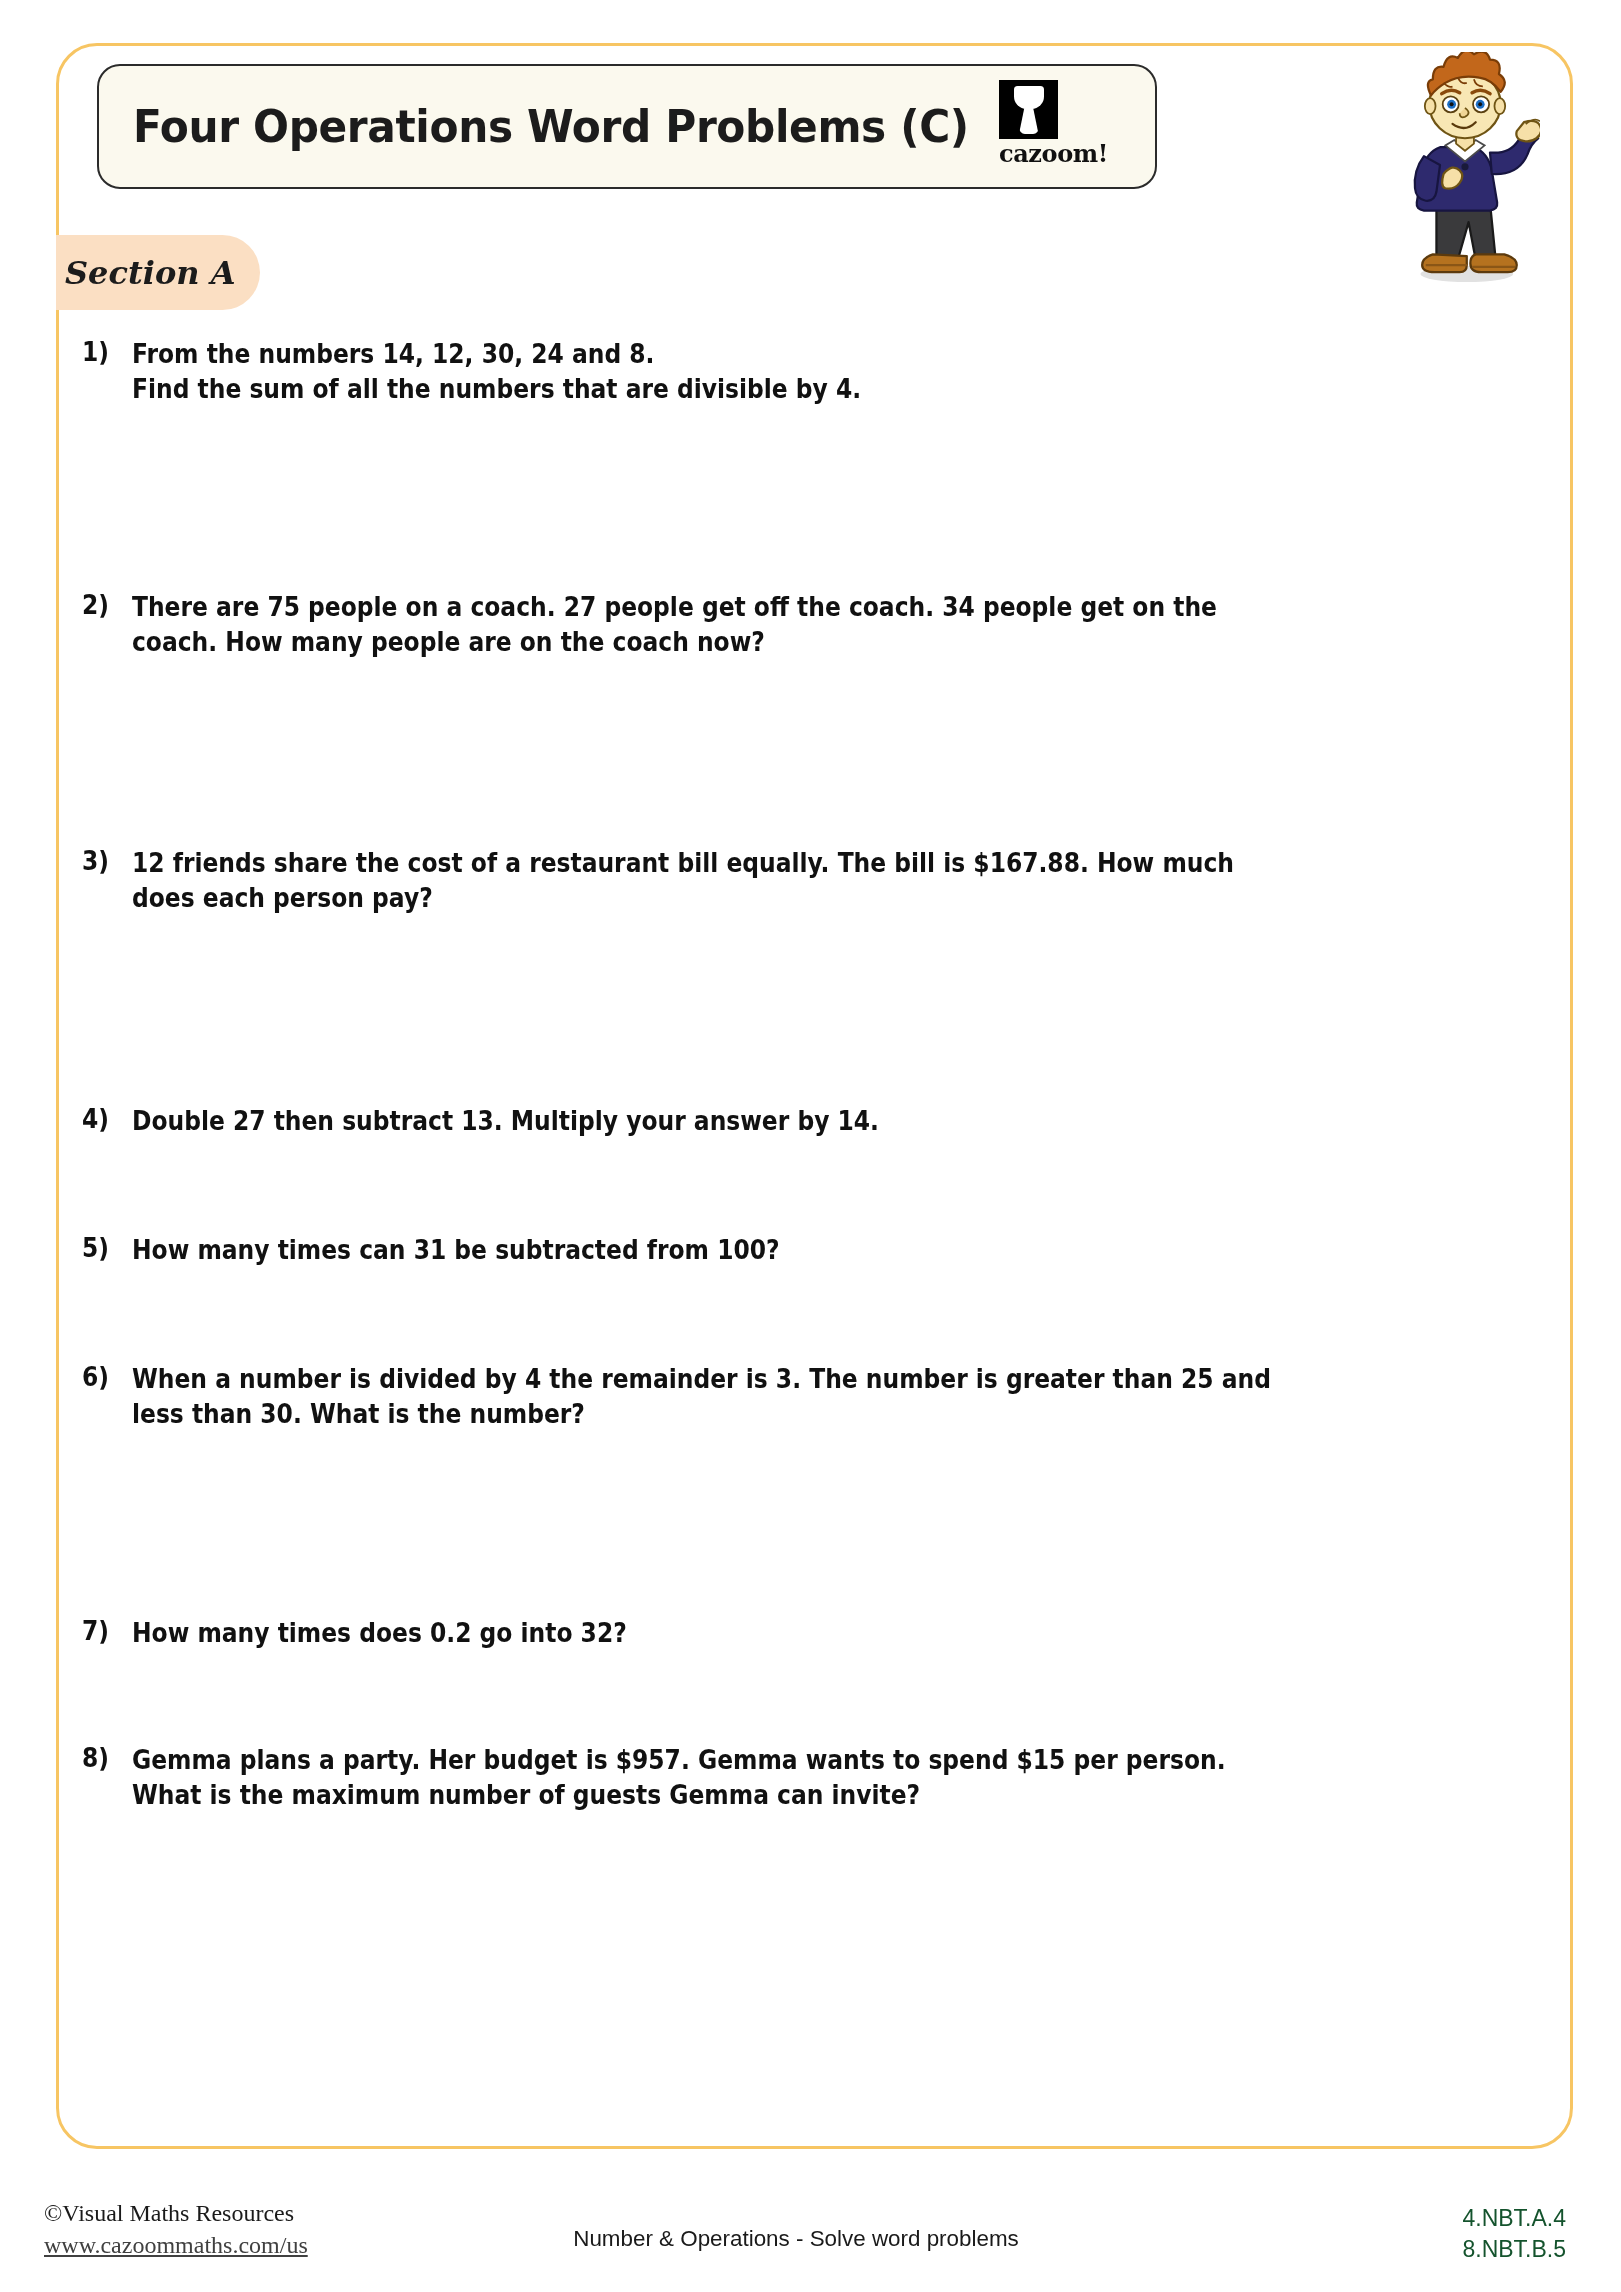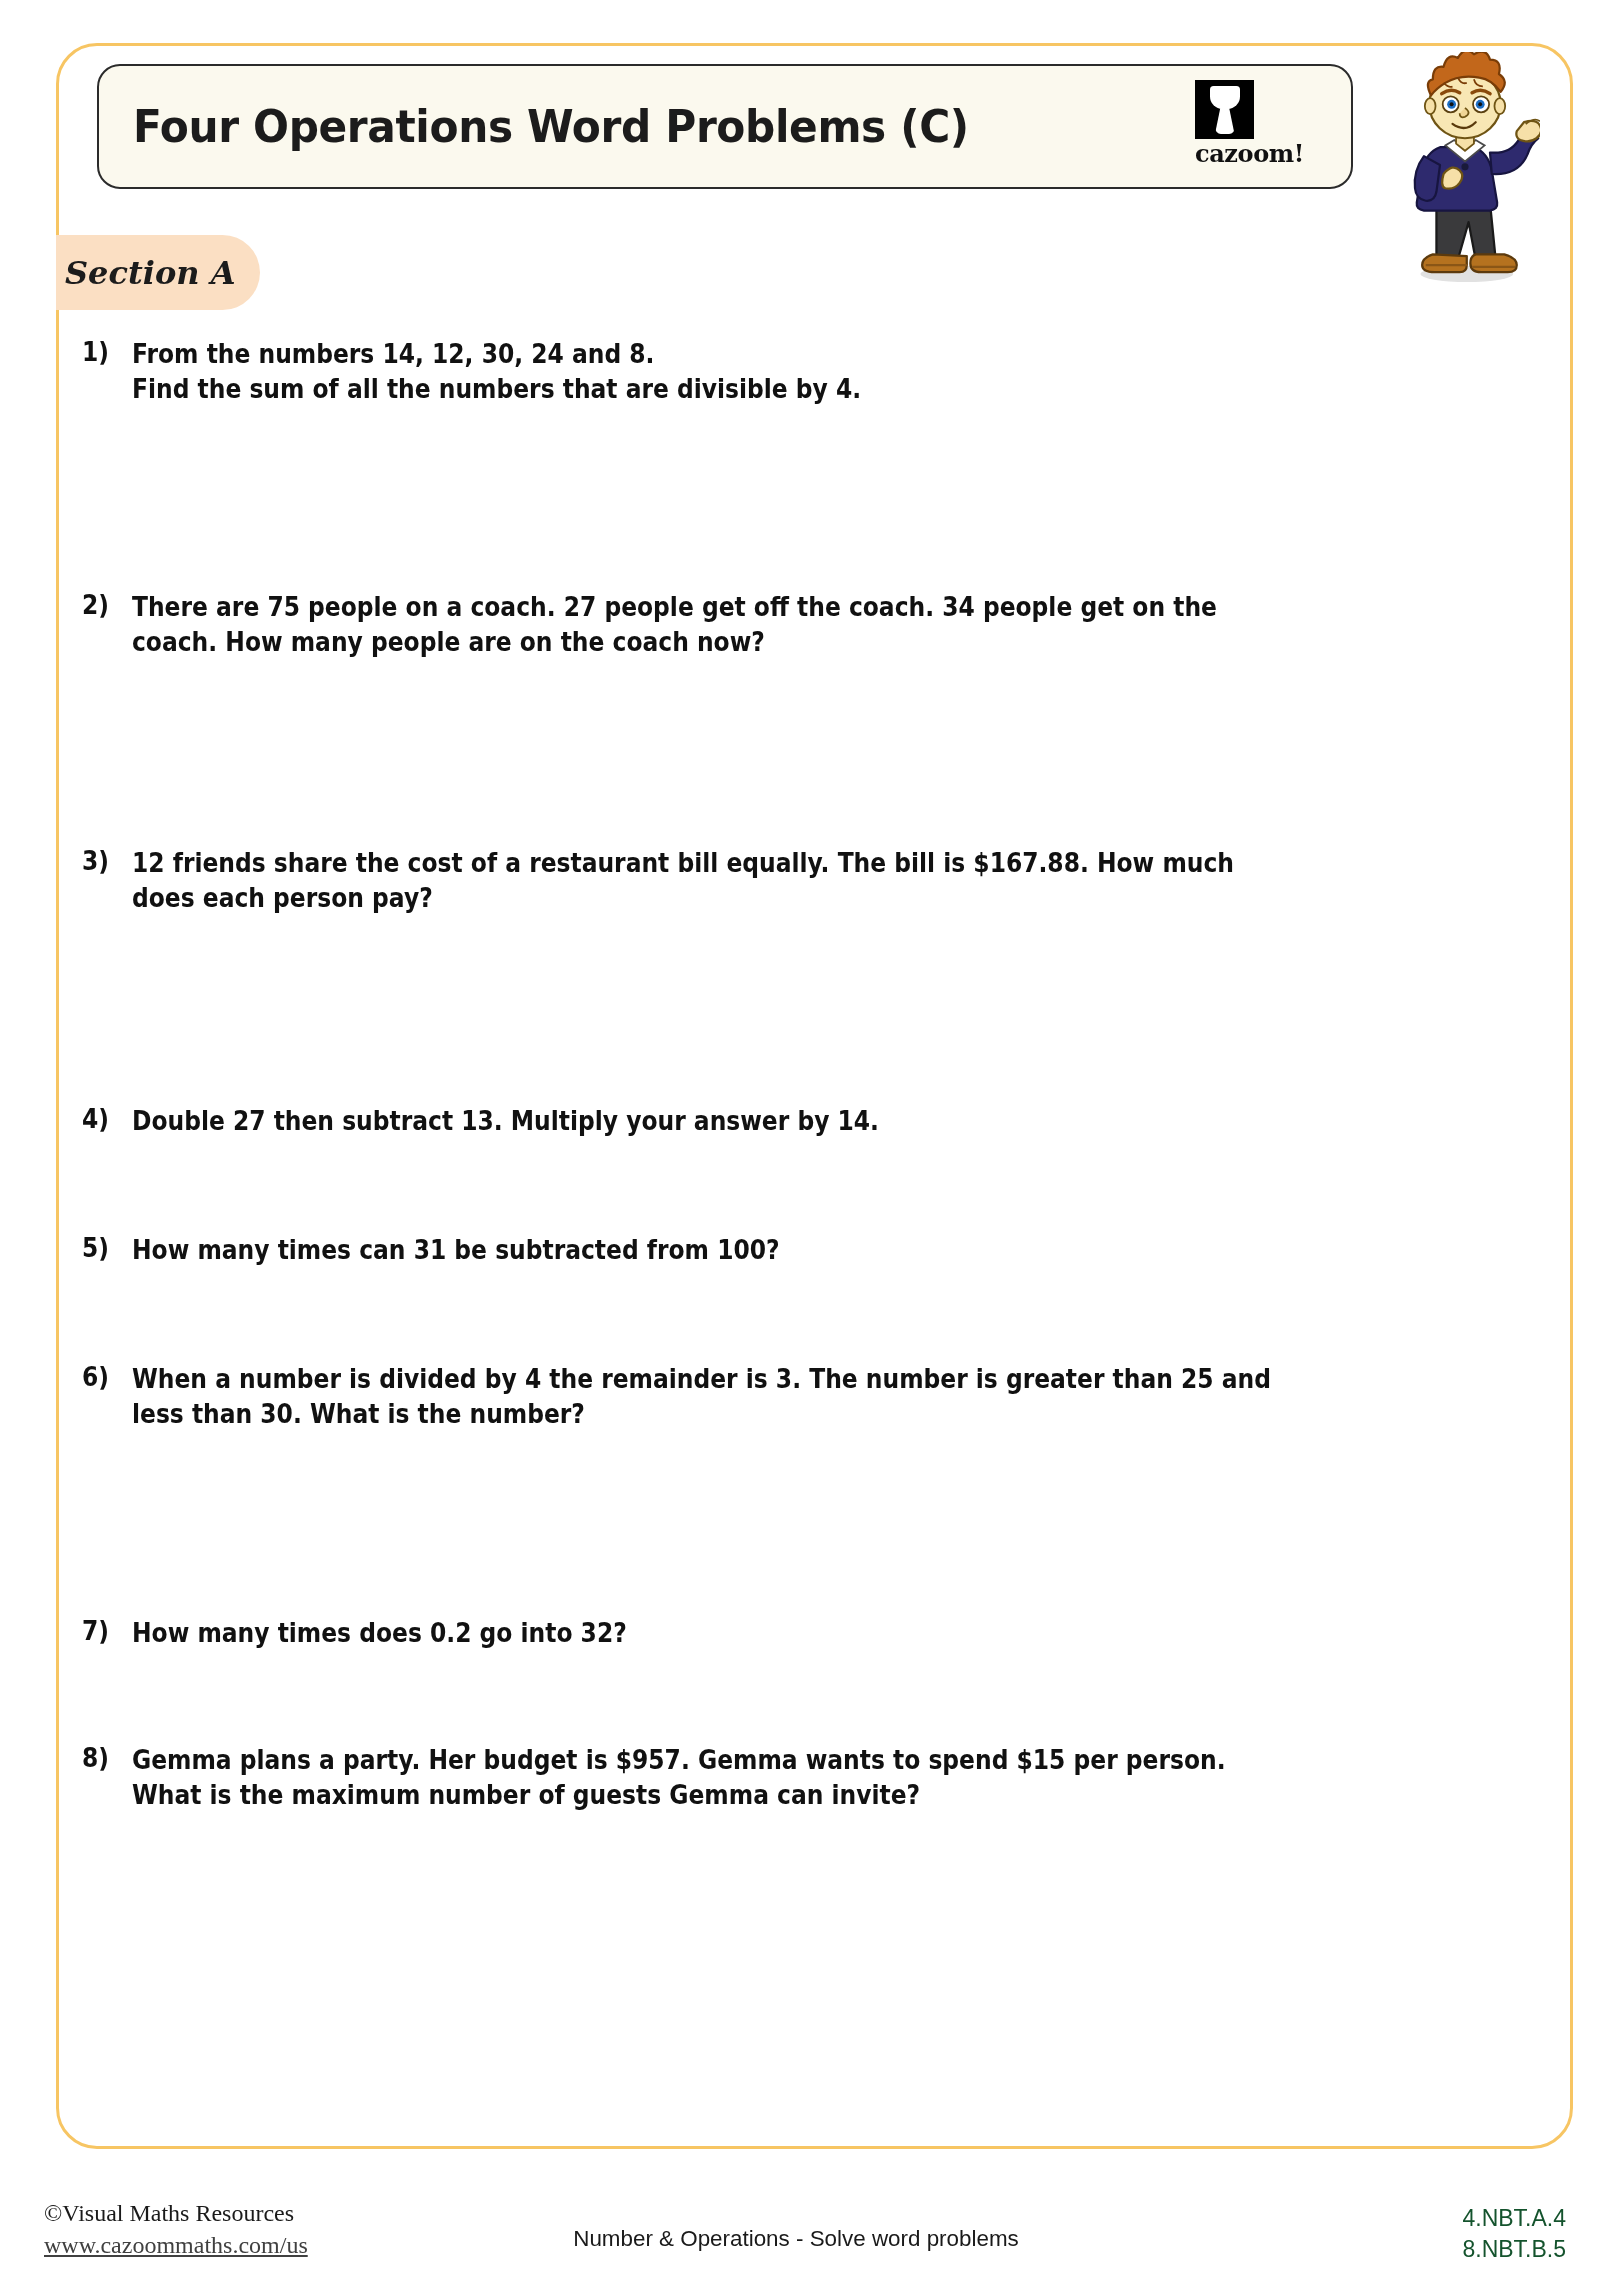--- a/index.html
+++ b/index.html
@@ -34,21 +34,21 @@
     border-radius: 41px;
     box-sizing: border-box;
     background: transparent;
   }
 
   
   .title-box {
     position: absolute;
     left: 97px;
     top: 64px;
-    width: 1256px;
+    width: 1060px;
     height: 125px;
     background: #fbf9ee;
     border: 2.7px solid #2b2b2b;
     border-radius: 23px;
     box-sizing: border-box;
     display: flex;
     align-items: center;
     z-index: 5;
   }
   .title-text {

